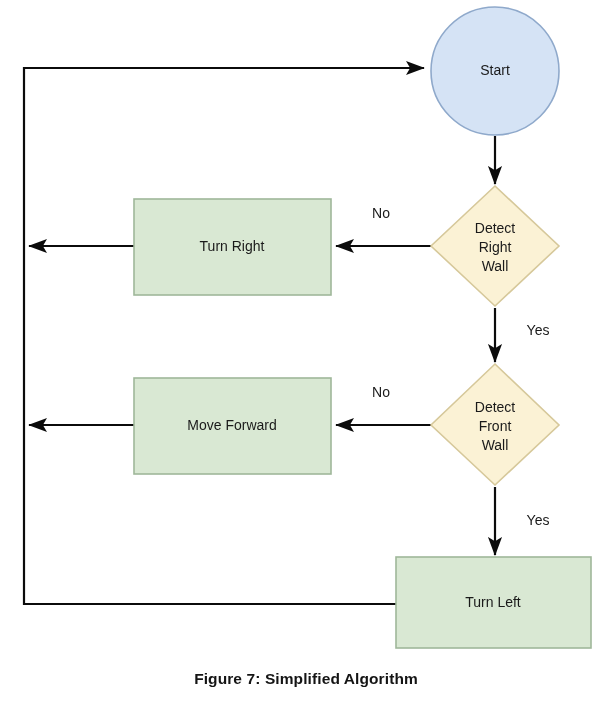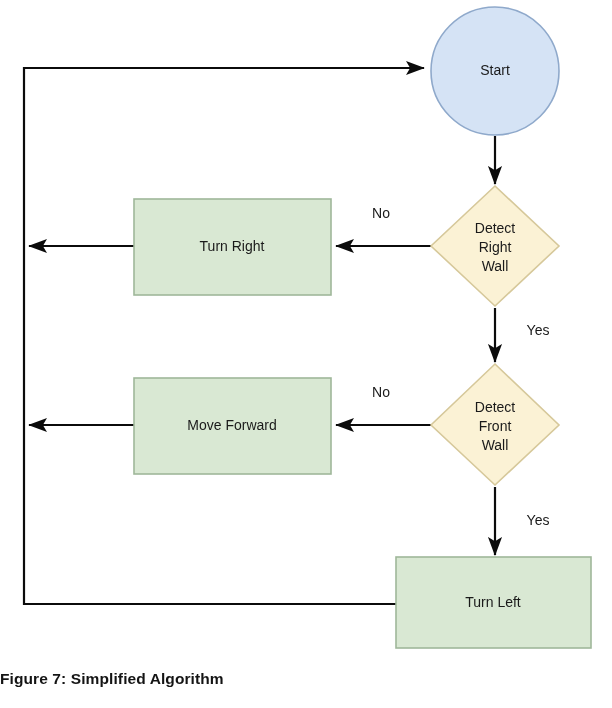--- a/index.html
+++ b/index.html
@@ -39,20 +39,21 @@
   .conn {
     stroke: #0b0b0b;
     stroke-width: 2.2;
     fill: none;
   }
   .caption {
     position: absolute;
     left: 0;
     top: 670px;
     width: 612px;
+    text-align: center;
     font-family: "Liberation Sans", sans-serif;
     font-size: 15.5px;
     font-weight: bold;
     color: #141414;
     letter-spacing: 0.1px;
   }
 </style>
 </head>
 <body>
 

